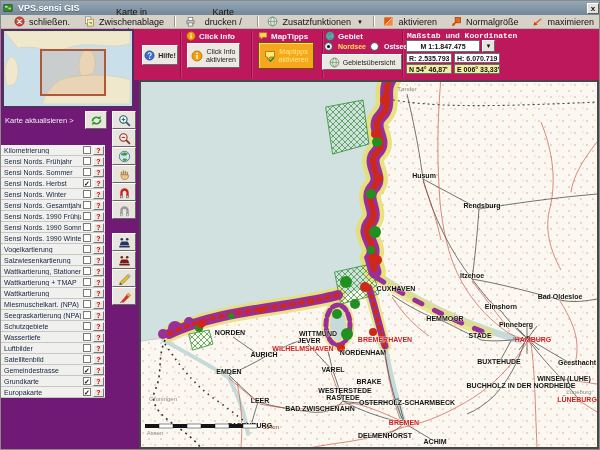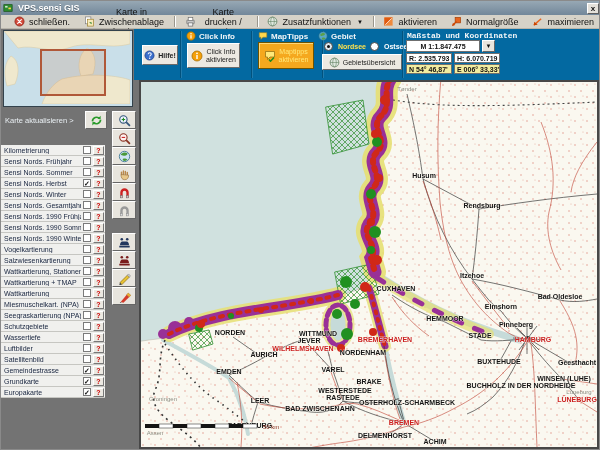--- a/index.html
+++ b/index.html
@@ -17,21 +17,21 @@
   
   .toolbar1{position:absolute;left:0;top:14px;width:600px;height:14px;background:#d6d2c8;
     display:flex;align-items:center;font-size:9px;color:#111;border-bottom:1px solid #b8b4aa;
     box-sizing:border-box;padding-left:6px;}
   .tb{display:flex;align-items:center;gap:4px;background:transparent;border:none;
     font:9px "Liberation Sans",sans-serif;color:#111;padding:0 7px;height:13px;cursor:default;}
   .vsep{width:1px;height:11px;background:#9a968c;margin:0 3px;box-shadow:1px 0 0 #fff;}
   .dd{font-size:6px;margin-left:2px;}
   .icn{display:inline-flex;align-items:center;}
   
-  .leftcol{position:absolute;left:0;top:28px;width:138px;height:422px;background:#737373;}
+  .leftcol{position:absolute;left:0;top:28px;width:138px;height:422px;background:#701a75;}
   .overview{position:absolute;left:2px;top:1px;width:128px;height:75px;border:1px solid #33424c;
     background:#c9dfe9;}
   .refreshrow{position:absolute;left:0;top:80px;width:133px;height:22px;}
   .reflabel{position:absolute;left:4px;top:7px;color:#e9eff3;font-size:7.5px;}
   .refbtn{position:absolute;left:84px;top:2px;width:22px;height:18px;background:#e8e5de;
     border:1px solid;border-color:#fff #666 #666 #fff;padding:0;display:flex;align-items:center;justify-content:center;}
   .themehdr{position:absolute;left:0;top:104px;width:104px;height:12px;background:#2e4a5e;
     color:#fff;font-size:8.5px;font-weight:bold;padding:1px 0 0 4px;box-sizing:border-box;}
   .layers{position:absolute;left:0;top:116px;width:104px;}
   .lrow{display:flex;align-items:center;height:10px;background:#f0f0ee;
@@ -40,21 +40,21 @@
   .lcheck{width:8px;height:8px;background:#fff;border:1px solid #7a7a7a;box-sizing:border-box;
     font:bold 7px/7px "Liberation Sans",sans-serif;text-align:center;color:#111;}
   .lhelp{width:11px;height:9px;font:bold 7px/7px "Liberation Sans",sans-serif;color:#c00;
     background:#ece9e2;border:1px solid;border-color:#fff #777 #777 #fff;padding:0;}
   
   .toolstrip{position:absolute;left:111px;top:110px;width:26px;display:flex;flex-direction:column;}
   .tsbtn{width:24px;height:18px;background:#e8e5de;border:1px solid;
     border-color:#fff #666 #666 #fff;padding:0;display:flex;align-items:center;justify-content:center;}
   .tsbtn.gap{margin-top:14px;}
   
-  .row2{position:absolute;left:133px;top:28px;width:467px;height:51px;background:#0369a1;color:#fff;}
+  .row2{position:absolute;left:133px;top:28px;width:467px;height:51px;background:#be185d;color:#fff;}
   .pdiv{position:absolute;top:2px;width:1px;height:47px;background:rgba(0,0,0,.22);box-shadow:1px 0 0 rgba(255,255,255,.12);}
   .phead{position:absolute;font-size:8px;font-weight:bold;color:#f2f6f8;display:flex;align-items:center;gap:3px;}
   .btn3d{position:absolute;background:#ece9e2;border:1px solid;border-color:#fff #6a6a6a #6a6a6a #fff;
     font:7px "Liberation Sans",sans-serif;color:#222;display:flex;align-items:center;justify-content:center;gap:3px;padding:0;}
   .btn2line{flex-direction:row;}
   .btn2line .txt{text-align:center;line-height:8px;}
   .btnorange{background:#f5a81e;border:1px solid #6e5200;box-shadow:inset 1px 1px 0 #ffd87a;color:#ffe97a;}
   .radio{width:9px;height:9px;border-radius:50%;background:#fff;border:1px solid #444;
     display:inline-block;position:relative;box-sizing:border-box;}
   .radio .rdot{position:absolute;left:2px;top:2px;width:3px;height:3px;border-radius:50%;background:#111;display:none;}
@@ -488,21 +488,21 @@
   <button class="btn3d btn2line btnorange" style="left:124px;top:13px;width:56px;height:27px;">
     <span class="icn">
         <svg viewBox="0 0 12 12" width="12" height="12">
           <path d="M1.5 1.5h9v5.5H6L3.5 9.5V7h-2z" fill="#ffe87a" stroke="#8a6a10" stroke-width="0.7"></path>
           <path d="M5 9.5l1.5 1.8L10 7.5" fill="none" stroke="#1e8a1e" stroke-width="1.4"></path>
         </svg>
       </span>
     <span class="txt"><span>Maptipps</span><br><span>aktivieren</span></span>
   </button>
 
-  <div class="phead" style="left:184px;top:2px;">
+  <div class="phead" style="left:191px;top:2px;">
     <span class="icn">
         <svg viewBox="0 0 12 12" width="10" height="10">
           <circle cx="6" cy="6" r="5" fill="#58a8c8" stroke="#2a6a88" stroke-width="0.7"></circle>
           <path d="M2.5 4.5c1.5-2 4-2.5 5.5-1.5 1 0.8 0 2-1.5 2.5S3 6.5 2.5 4.5z" fill="#5aa04a"></path>
           <path d="M5 8c1.5-0.5 3.5 0 4 1-1 1.5-3 1.8-4.5 0.8z" fill="#5aa04a"></path>
         </svg>
       </span>
     <span>Gebiet</span>
   </div>
   <span class="radio checked" style="position:absolute;left:190px;top:13px;">

